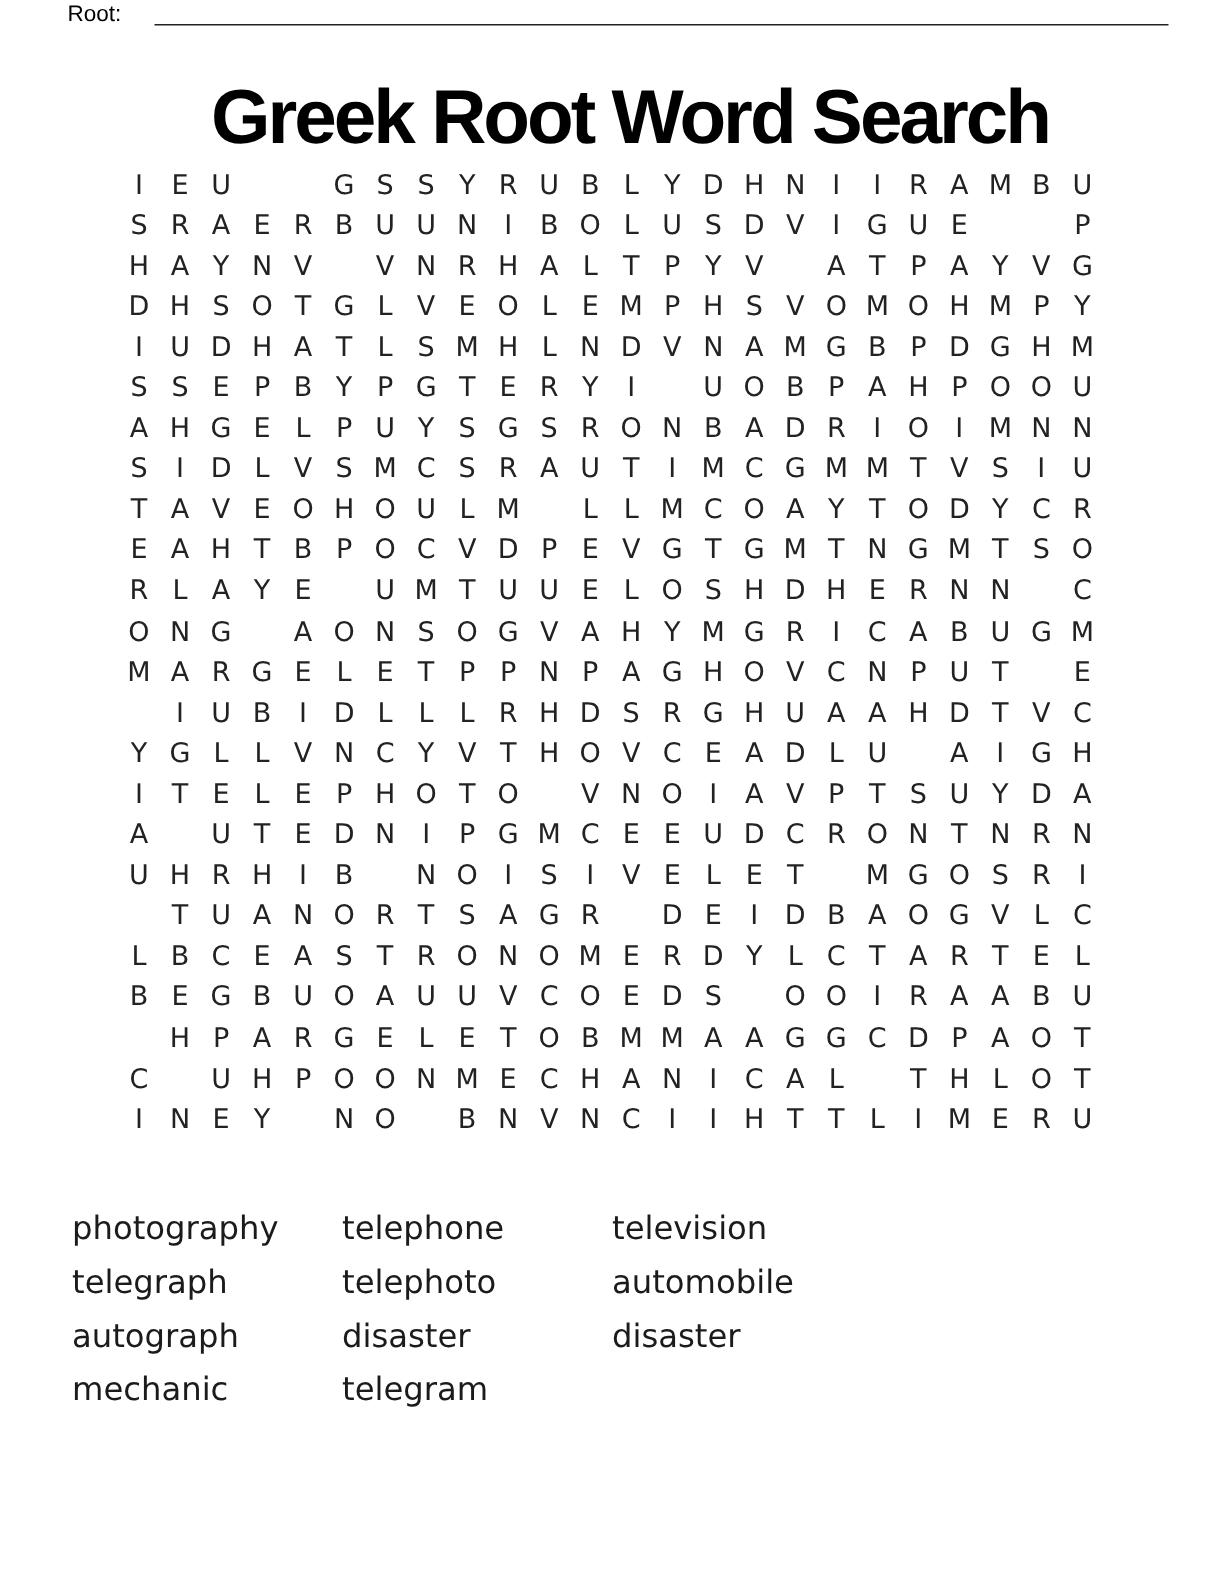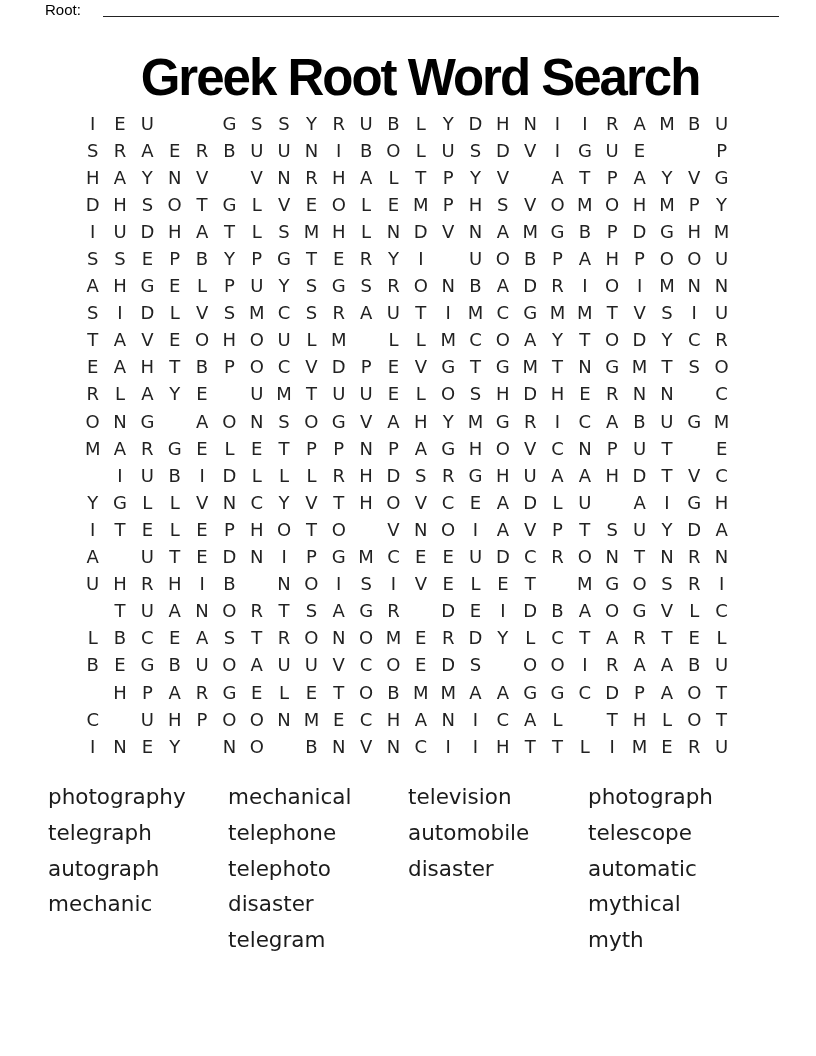--- a/index.html
+++ b/index.html
@@ -56,21 +56,21 @@
     align-items: center;
     justify-content: center;
     font-size: 18px;
     line-height: 1;
     color: #222;
   }
 
   
   .words {
     position: absolute;
-    left: 48px; top: 779px;
+    left: 48px; top: 802px;
     display: flex;
   }
   .word-col { width: 180px; }
   .word {
     font-size: 21.5px;
     line-height: 35.8px;
     color: #1b1b1b;
     white-space: nowrap;
   }
 </style>
@@ -664,33 +664,25 @@
     </div>
 
   <div class="words" id="word-list">
       <div class="word-col">
         <div class="word">photography</div>
         <div class="word">telegraph</div>
         <div class="word">autograph</div>
         <div class="word">mechanic</div>
       </div>
       <div class="word-col">
-        <div class="word">mechanical</div>
         <div class="word">telephone</div>
         <div class="word">telephoto</div>
         <div class="word">disaster</div>
         <div class="word">telegram</div>
       </div>
       <div class="word-col">
         <div class="word">television</div>
         <div class="word">automobile</div>
         <div class="word">disaster</div>
       </div>
-      <div class="word-col">
-        <div class="word">photograph</div>
-        <div class="word">telescope</div>
-        <div class="word">automatic</div>
-        <div class="word">mythical</div>
-        <div class="word">myth</div>
-      </div>
     </div>
 
 </div>
 
 </body></html>

